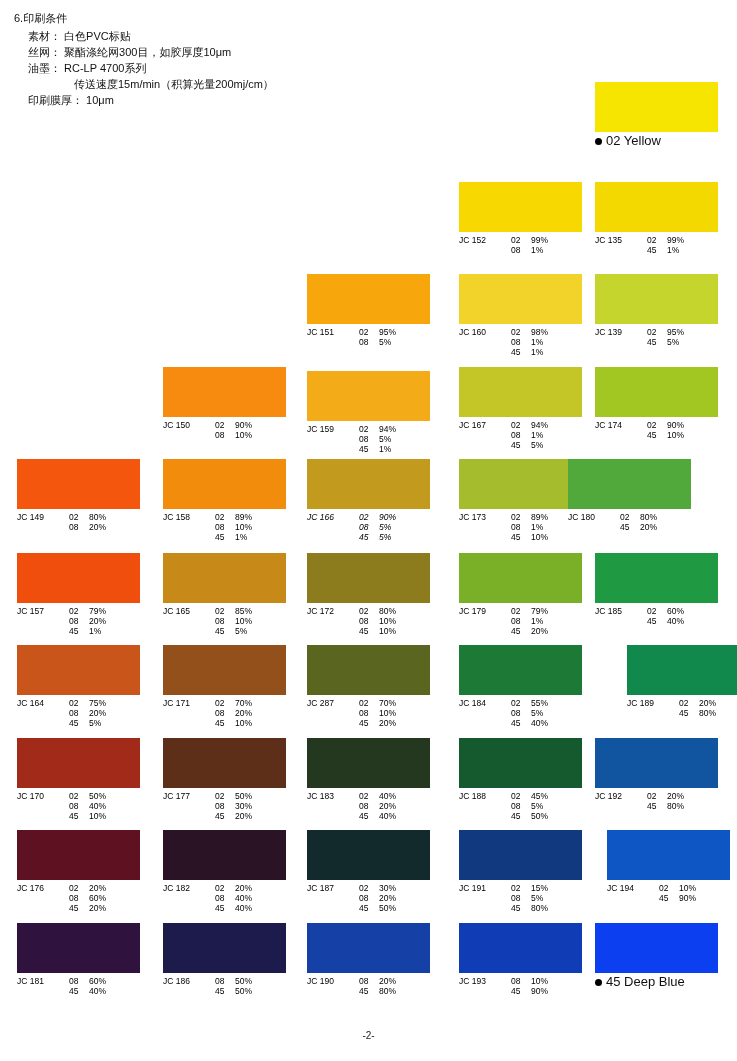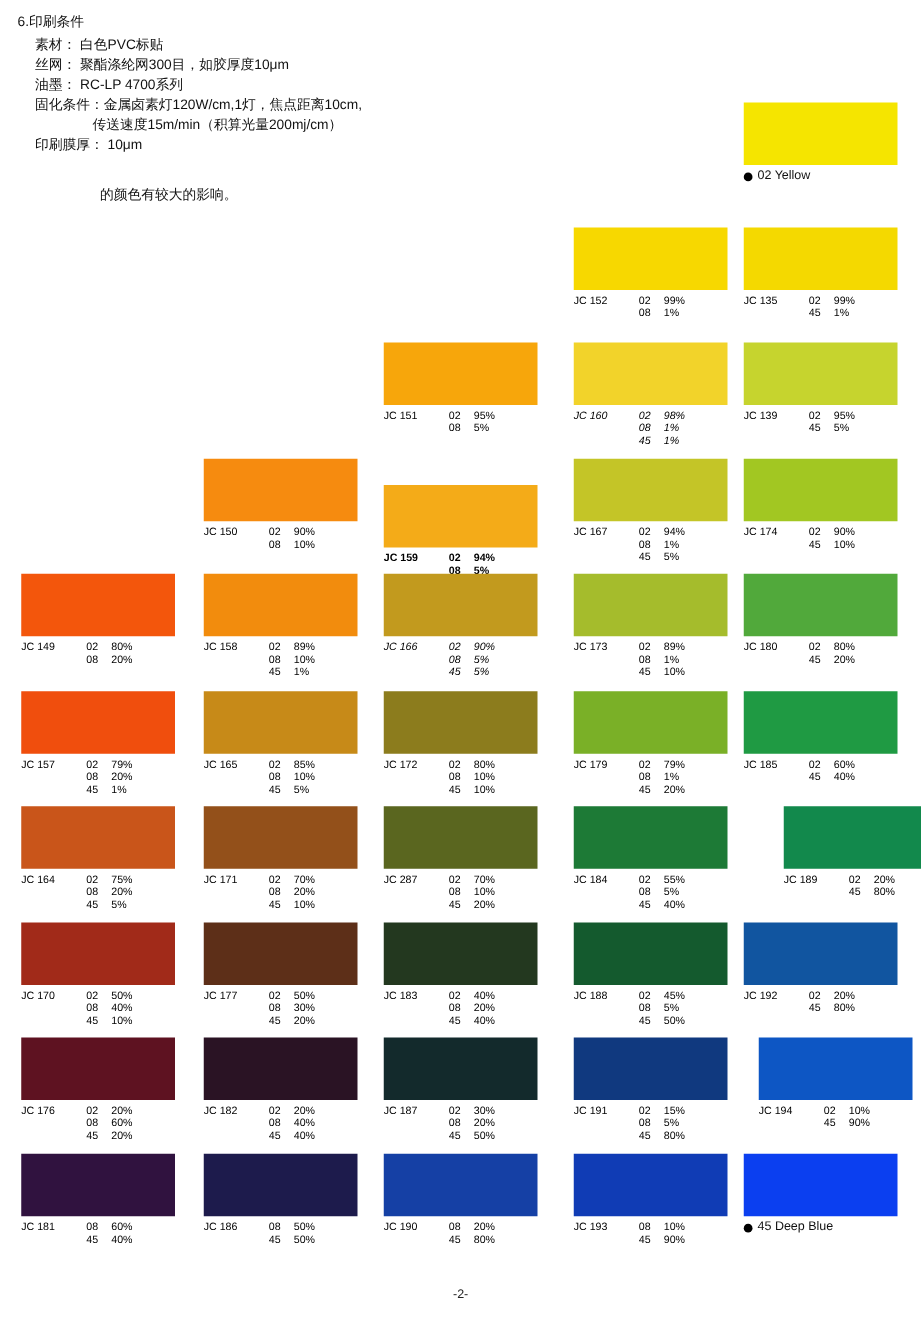--- a/index.html
+++ b/index.html
@@ -26,42 +26,40 @@
   .swatch{position:absolute;}
   .chip{width:122px;height:50px;display:block;}
   .lbl{margin-top:3px;font-size:8.5px;line-height:10px;white-space:pre;color:#000;}
   .lbl .code{display:inline-block;width:52px;}
   .lbl .ing{display:inline-block;width:20px;}
   .lbl .pct{display:inline-block;width:30px;text-align:left;}
   .lbl .row{display:block;height:10px;}
   .lbl .row.cont{padding-left:52px;}
 
   
-  .legend{font-size:10px;line-height:10px;display:flex;align-items:center;margin-top:4px;}
+  .legend{font-size:13px;line-height:10px;display:flex;align-items:center;margin-top:4px;}
   .legend .dot{width:7px;height:7px;border-radius:50%;background:#000;display:inline-block;margin-right:4px;}
 
   .pagenum{position:absolute;left:0;top:1030px;width:737px;text-align:center;font-size:10px;color:#222;}
 </style>
 </head>
 <body>
 
 <div class="page">
 
   <div class="header">
     <div class="hd-title ln">6.印刷条件</div>
     <div class="ln indent1">素材： 白色PVC标贴</div>
     <div class="ln indent1">丝网： 聚酯涤纶网300目，如胶厚度10μm</div>
     <div class="ln indent1">油墨： RC-LP 4700系列</div>
-    <div class="ln indent1">固化条件：金属卤素灯120W/cm,1灯，焦点距离10cm,</div>
     <div class="ln indent2">传送速度15m/min（积算光量200mj/cm）</div>
     <div class="ln indent1">印刷膜厚： 10μm</div>
   </div>
 
   <div class="note">
-    <div class="ln nind">的颜色有较大的影响。</div>
   </div>
 
   <div id="swatch-layer">
       <div class="swatch" style="left: 595px; top: 82px;">
         <div class="chip" style="width: 123px; background: rgb(245, 229, 0);"></div>
         <div class="legend">
           <span class="dot"></span>
           <span>02 Yellow</span>
         </div>
       </div>
@@ -70,33 +68,33 @@
         <div class="lbl"><div class="row"><span class="code">JC 152</span><span class="ing">02</span><span class="pct">99%</span></div><div class="row cont"><span class="ing">08</span><span class="pct">1%</span></div></div>
       </div>
       <div class="swatch" style="left: 595px; top: 182px;">
         <div class="chip" style="width: 123px; background: rgb(244, 217, 0);"></div>
         <div class="lbl"><div class="row"><span class="code">JC 135</span><span class="ing">02</span><span class="pct">99%</span></div><div class="row cont"><span class="ing">45</span><span class="pct">1%</span></div></div>
       </div>
       <div class="swatch" style="left: 307px; top: 274px;">
         <div class="chip" style="width: 123px; background: rgb(247, 166, 11);"></div>
         <div class="lbl"><div class="row"><span class="code">JC 151</span><span class="ing">02</span><span class="pct">95%</span></div><div class="row cont"><span class="ing">08</span><span class="pct">5%</span></div></div>
       </div>
-      <div class="swatch" style="left: 459px; top: 274px; font-style: italic;">
+      <div class="swatch" style="left: 459px; top: 274px;">
         <div class="chip" style="width: 123px; background: rgb(242, 211, 42);"></div>
         <div class="lbl"><div class="row"><span class="code">JC 160</span><span class="ing">02</span><span class="pct">98%</span></div><div class="row cont"><span class="ing">08</span><span class="pct">1%</span></div><div class="row cont"><span class="ing">45</span><span class="pct">1%</span></div></div>
       </div>
       <div class="swatch" style="left: 595px; top: 274px;">
         <div class="chip" style="width: 123px; background: rgb(198, 212, 46);"></div>
         <div class="lbl"><div class="row"><span class="code">JC 139</span><span class="ing">02</span><span class="pct">95%</span></div><div class="row cont"><span class="ing">45</span><span class="pct">5%</span></div></div>
       </div>
       <div class="swatch" style="left: 163px; top: 367px;">
         <div class="chip" style="width: 123px; background: rgb(246, 139, 15);"></div>
         <div class="lbl"><div class="row"><span class="code">JC 150</span><span class="ing">02</span><span class="pct">90%</span></div><div class="row cont"><span class="ing">08</span><span class="pct">10%</span></div></div>
       </div>
-      <div class="swatch" style="left: 307px; top: 388px; font-weight: bold;">
+      <div class="swatch" style="left: 307px; top: 371px;">
         <div class="chip" style="width: 123px; background: rgb(244, 171, 24);"></div>
         <div class="lbl"><div class="row"><span class="code">JC 159</span><span class="ing">02</span><span class="pct">94%</span></div><div class="row cont"><span class="ing">08</span><span class="pct">5%</span></div><div class="row cont"><span class="ing">45</span><span class="pct">1%</span></div></div>
       </div>
       <div class="swatch" style="left: 459px; top: 367px;">
         <div class="chip" style="width: 123px; background: rgb(196, 197, 39);"></div>
         <div class="lbl"><div class="row"><span class="code">JC 167</span><span class="ing">02</span><span class="pct">94%</span></div><div class="row cont"><span class="ing">08</span><span class="pct">1%</span></div><div class="row cont"><span class="ing">45</span><span class="pct">5%</span></div></div>
       </div>
       <div class="swatch" style="left: 595px; top: 367px;">
         <div class="chip" style="width: 123px; background: rgb(162, 199, 34);"></div>
         <div class="lbl"><div class="row"><span class="code">JC 174</span><span class="ing">02</span><span class="pct">90%</span></div><div class="row cont"><span class="ing">45</span><span class="pct">10%</span></div></div>
@@ -110,21 +108,21 @@
         <div class="lbl"><div class="row"><span class="code">JC 158</span><span class="ing">02</span><span class="pct">89%</span></div><div class="row cont"><span class="ing">08</span><span class="pct">10%</span></div><div class="row cont"><span class="ing">45</span><span class="pct">1%</span></div></div>
       </div>
       <div class="swatch" style="left: 307px; top: 459px; font-style: italic;">
         <div class="chip" style="width: 123px; background: rgb(194, 154, 30);"></div>
         <div class="lbl"><div class="row"><span class="code">JC 166</span><span class="ing">02</span><span class="pct">90%</span></div><div class="row cont"><span class="ing">08</span><span class="pct">5%</span></div><div class="row cont"><span class="ing">45</span><span class="pct">5%</span></div></div>
       </div>
       <div class="swatch" style="left: 459px; top: 459px;">
         <div class="chip" style="width: 123px; background: rgb(165, 188, 44);"></div>
         <div class="lbl"><div class="row"><span class="code">JC 173</span><span class="ing">02</span><span class="pct">89%</span></div><div class="row cont"><span class="ing">08</span><span class="pct">1%</span></div><div class="row cont"><span class="ing">45</span><span class="pct">10%</span></div></div>
       </div>
-      <div class="swatch" style="left: 595px; top: 459px;">
+      <div class="swatch" style="left: 568px; top: 459px;">
         <div class="chip" style="width: 123px; background: rgb(81, 169, 59);"></div>
         <div class="lbl"><div class="row"><span class="code">JC 180</span><span class="ing">02</span><span class="pct">80%</span></div><div class="row cont"><span class="ing">45</span><span class="pct">20%</span></div></div>
       </div>
       <div class="swatch" style="left: 17px; top: 553px;">
         <div class="chip" style="width: 123px; background: rgb(240, 78, 13);"></div>
         <div class="lbl"><div class="row"><span class="code">JC 157</span><span class="ing">02</span><span class="pct">79%</span></div><div class="row cont"><span class="ing">08</span><span class="pct">20%</span></div><div class="row cont"><span class="ing">45</span><span class="pct">1%</span></div></div>
       </div>
       <div class="swatch" style="left: 163px; top: 553px;">
         <div class="chip" style="width: 123px; background: rgb(199, 138, 24);"></div>
         <div class="lbl"><div class="row"><span class="code">JC 165</span><span class="ing">02</span><span class="pct">85%</span></div><div class="row cont"><span class="ing">08</span><span class="pct">10%</span></div><div class="row cont"><span class="ing">45</span><span class="pct">5%</span></div></div>

